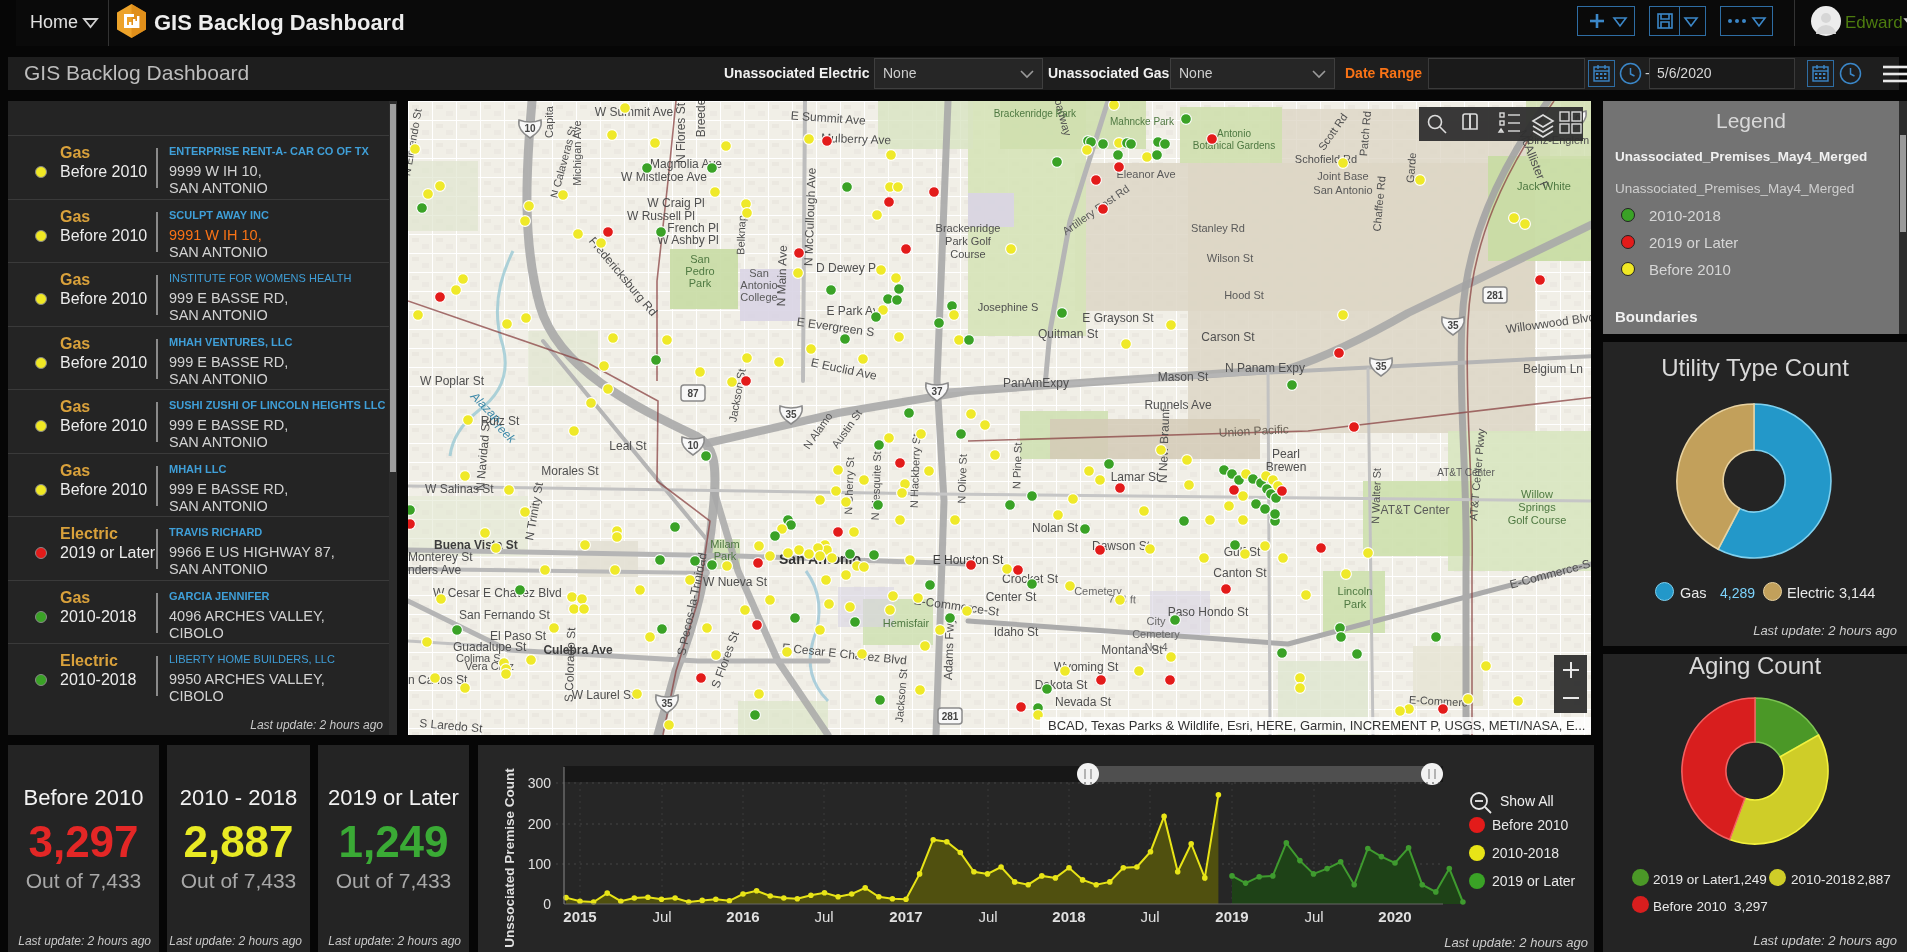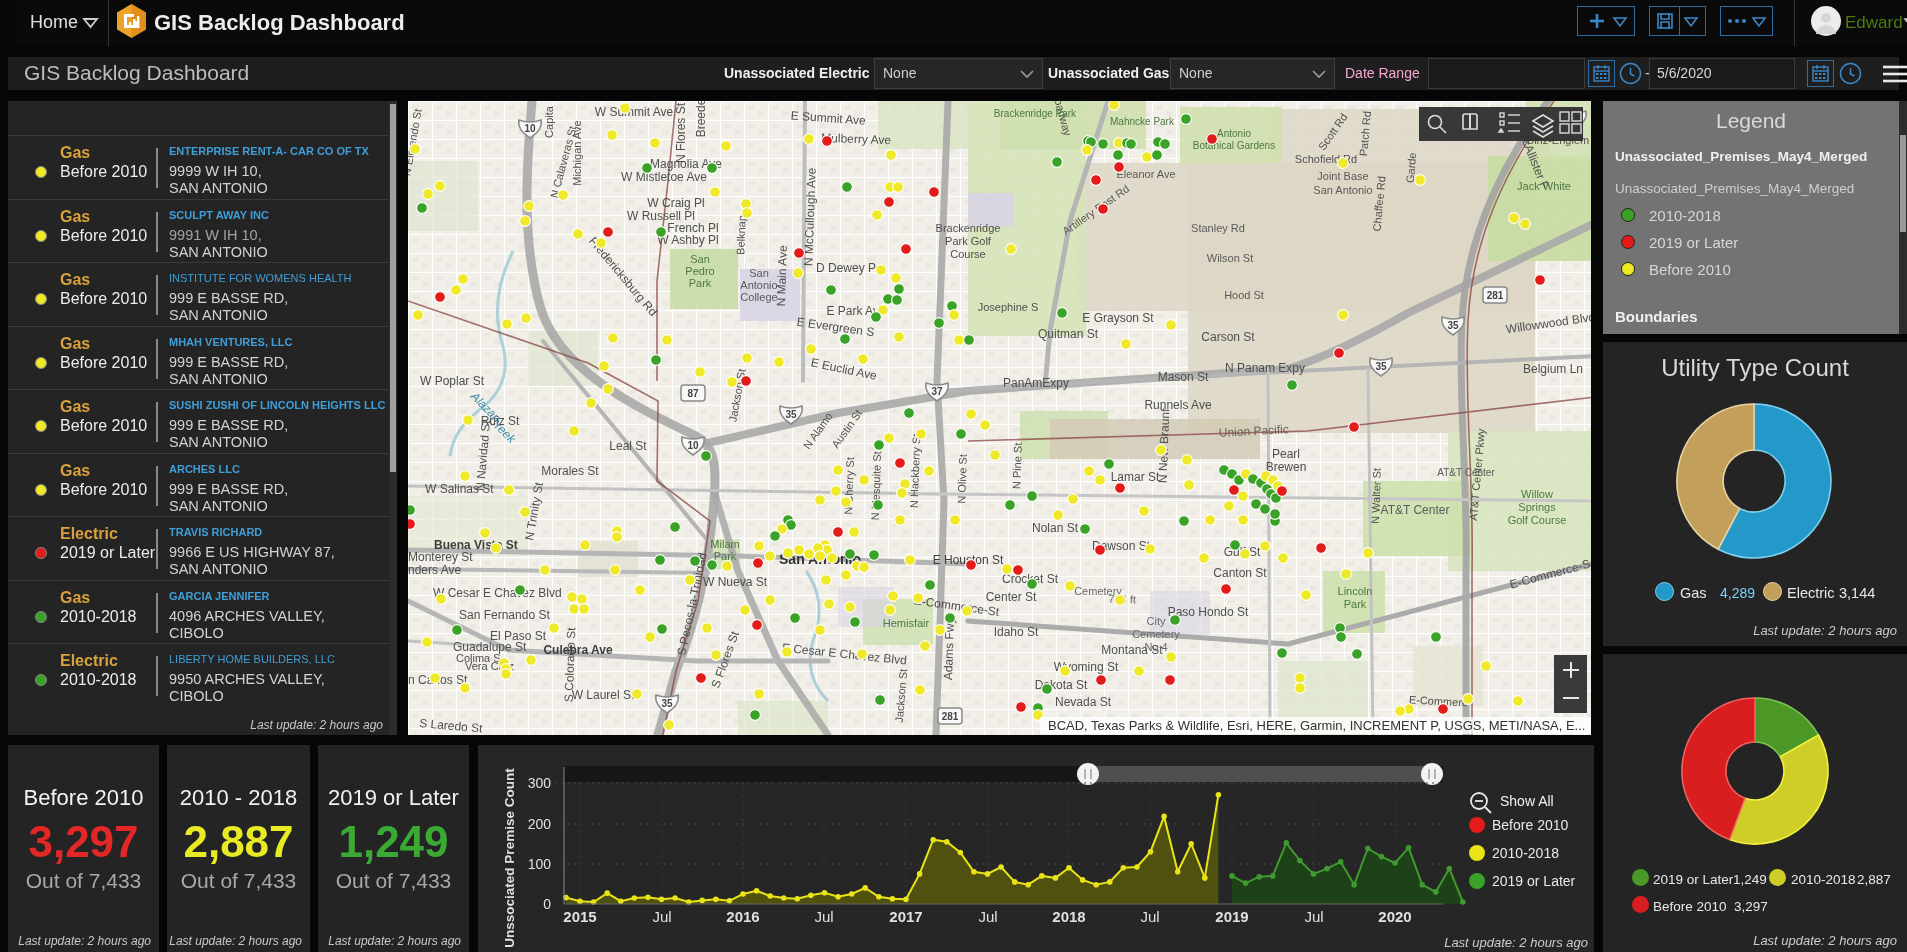--- a/index.html
+++ b/index.html
@@ -65,21 +65,21 @@
         <path d="M1,1 L7,7 L13,1" fill="none" stroke="#9a9a9a" stroke-width="1.6"></path>
       </svg>
   </div>
   <div class="abs" style="left:1040px;top:8px;font-size:14px;font-weight:bold;color:#f0f0f0">Unassociated Gas</div>
   <div class="abs" style="left:1162px;top:1px;width:165px;height:31px;background:#262626;border:1px solid #3f3f3f">
     <div class="abs" style="left:8px;top:6px;font-size:14px;color:#cfcfcf">None</div>
     <svg class="abs" style="right:8px;top:11px" width="14" height="9">
         <path d="M1,1 L7,7 L13,1" fill="none" stroke="#9a9a9a" stroke-width="1.6"></path>
       </svg>
   </div>
-  <div class="abs" style="left:1337px;top:8px;font-size:14px;font-weight:normal;color:#f9a8d4">Date Range</div>
+  <div class="abs" style="left:1337px;top:8px;font-size:14px;font-weight:bold;color:#f97316">Date Range</div>
   <div class="abs" style="left:1420px;top:1px;width:157px;height:31px;background:#1a1a1a;border:1px solid #3a3a3a"></div>
   <div class="abs" style="left:1580px;top:3px;width:27px;height:27px;border:1px solid #2e6da3"></div>
   <svg class="abs" style="left:1580px;top:3px" width="27" height="27">
       <g stroke="#3b87c8" stroke-width="1.4" fill="none">
         <rect x="6" y="7" width="15" height="14"></rect>
         <line x1="6" y1="11" x2="21" y2="11"></line>
         <line x1="10" y1="5" x2="10" y2="9"></line>
         <line x1="17" y1="5" x2="17" y2="9"></line>
       </g>
       <g fill="#3b87c8">
@@ -138,21 +138,21 @@
 <div style="position:absolute;left:161px;top:9px;font-size:11px;font-weight:bold;color:#3f9fd8;white-space:nowrap;overflow:hidden;max-width:222px">ENTERPRISE RENT-A- CAR CO OF TX</div>
 <div style="position:absolute;left:161px;top:27px;font-size:14.5px;color:#d2d2d2;white-space:nowrap">9999 W IH 10,</div>
 <div style="position:absolute;left:161px;top:44px;font-size:14.5px;color:#d2d2d2;white-space:nowrap">SAN ANTONIO</div>
 </div>
 <div style="position:absolute;left:0;top:97.5px;width:381px;height:63.5px;border-top:1px solid #3a3a3a;overflow:hidden">
 <div style="position:absolute;left:27px;top:30px;width:12px;height:12px;border-radius:50%;background:#f0e824;border:1px solid #888"></div>
 <div style="position:absolute;left:52px;top:8px;font-size:16px;font-weight:bold;color:#d9a13b;white-space:nowrap">Gas</div>
 <div style="position:absolute;left:52px;top:27px;font-size:16px;color:#ececec;white-space:nowrap">Before 2010</div>
 <div style="position:absolute;left:148px;top:12px;width:2px;height:40px;background:#8a8a8a"></div>
 <div style="position:absolute;left:161px;top:9px;font-size:11px;font-weight:bold;color:#3f9fd8;white-space:nowrap;overflow:hidden;max-width:222px">SCULPT AWAY INC</div>
-<div style="position:absolute;left:161px;top:27px;font-size:14.5px;color:#a3a3a3;white-space:nowrap">9991 W IH 10,</div>
+<div style="position:absolute;left:161px;top:27px;font-size:14.5px;color:#f97316;white-space:nowrap">9991 W IH 10,</div>
 <div style="position:absolute;left:161px;top:44px;font-size:14.5px;color:#d2d2d2;white-space:nowrap">SAN ANTONIO</div>
 </div>
 <div style="position:absolute;left:0;top:161.0px;width:381px;height:63.5px;border-top:1px solid #3a3a3a;overflow:hidden">
 <div style="position:absolute;left:27px;top:30px;width:12px;height:12px;border-radius:50%;background:#f0e824;border:1px solid #888"></div>
 <div style="position:absolute;left:52px;top:8px;font-size:16px;font-weight:bold;color:#d9a13b;white-space:nowrap">Gas</div>
 <div style="position:absolute;left:52px;top:27px;font-size:16px;color:#ececec;white-space:nowrap">Before 2010</div>
 <div style="position:absolute;left:148px;top:12px;width:2px;height:40px;background:#8a8a8a"></div>
 <div style="position:absolute;left:161px;top:9px;font-size:11px;font-weight:normal;color:#3f9fd8;white-space:nowrap;overflow:hidden;max-width:222px">INSTITUTE FOR WOMENS HEALTH</div>
 <div style="position:absolute;left:161px;top:27px;font-size:14.5px;color:#d2d2d2;white-space:nowrap">999 E BASSE RD,</div>
 <div style="position:absolute;left:161px;top:44px;font-size:14.5px;color:#d2d2d2;white-space:nowrap">SAN ANTONIO</div>
@@ -173,21 +173,21 @@
 <div style="position:absolute;left:148px;top:12px;width:2px;height:40px;background:#8a8a8a"></div>
 <div style="position:absolute;left:161px;top:9px;font-size:11px;font-weight:bold;color:#3f9fd8;white-space:nowrap;overflow:hidden;max-width:222px">SUSHI ZUSHI OF LINCOLN HEIGHTS LLC</div>
 <div style="position:absolute;left:161px;top:27px;font-size:14.5px;color:#d2d2d2;white-space:nowrap">999 E BASSE RD,</div>
 <div style="position:absolute;left:161px;top:44px;font-size:14.5px;color:#d2d2d2;white-space:nowrap">SAN ANTONIO</div>
 </div>
 <div style="position:absolute;left:0;top:351.5px;width:381px;height:63.5px;border-top:1px solid #3a3a3a;overflow:hidden">
 <div style="position:absolute;left:27px;top:30px;width:12px;height:12px;border-radius:50%;background:#f0e824;border:1px solid #888"></div>
 <div style="position:absolute;left:52px;top:8px;font-size:16px;font-weight:bold;color:#d9a13b;white-space:nowrap">Gas</div>
 <div style="position:absolute;left:52px;top:27px;font-size:16px;color:#ececec;white-space:nowrap">Before 2010</div>
 <div style="position:absolute;left:148px;top:12px;width:2px;height:40px;background:#8a8a8a"></div>
-<div style="position:absolute;left:161px;top:9px;font-size:11px;font-weight:bold;color:#3f9fd8;white-space:nowrap;overflow:hidden;max-width:222px">ARCHES LLC</div>
+<div style="position:absolute;left:161px;top:9px;font-size:11px;font-weight:bold;color:#3f9fd8;white-space:nowrap;overflow:hidden;max-width:222px">MHAH LLC</div>
 <div style="position:absolute;left:161px;top:27px;font-size:14.5px;color:#d2d2d2;white-space:nowrap">999 E BASSE RD,</div>
 <div style="position:absolute;left:161px;top:44px;font-size:14.5px;color:#d2d2d2;white-space:nowrap">SAN ANTONIO</div>
 </div>
 <div style="position:absolute;left:0;top:415.0px;width:381px;height:63.5px;border-top:1px solid #3a3a3a;overflow:hidden">
 <div style="position:absolute;left:27px;top:30px;width:12px;height:12px;border-radius:50%;background:#e31b1a;border:1px solid #888"></div>
 <div style="position:absolute;left:52px;top:8px;font-size:16px;font-weight:bold;color:#d9a13b;white-space:nowrap">Electric</div>
 <div style="position:absolute;left:52px;top:27px;font-size:16px;color:#ececec;white-space:nowrap">2019 or Later</div>
 <div style="position:absolute;left:148px;top:12px;width:2px;height:40px;background:#8a8a8a"></div>
 <div style="position:absolute;left:161px;top:9px;font-size:11px;font-weight:bold;color:#3f9fd8;white-space:nowrap;overflow:hidden;max-width:222px">TRAVIS RICHARD</div>
 <div style="position:absolute;left:161px;top:27px;font-size:14.5px;color:#d2d2d2;white-space:nowrap">9966 E US HIGHWAY 87,</div>
@@ -824,20 +824,21 @@
   <div class="abs" style="left:52px;top:240px;width:19px;height:19px;border-radius:50%;background:#2398c9;border:1px solid #7fd0ee"></div>
   <div class="abs" style="left:77px;top:243px;font-size:14.5px;color:#e8e8e8">Gas</div>
   <div class="abs" style="left:117px;top:243px;font-size:14px;color:#7dd3fc">4,289</div>
   <div class="abs" style="left:160px;top:240px;width:19px;height:19px;border-radius:50%;background:#c2a05b;border:1px solid #e8d2a0"></div>
   <div class="abs" style="left:184px;top:243px;font-size:14.5px;color:#e8e8e8">Electric</div>
   <div class="abs" style="left:236px;top:243px;font-size:14.5px;color:#e8e8e8">3,144</div>
   <div class="abs" style="right:10px;bottom:8px;font-size:13px;font-style:italic;color:#cccccc">Last update: 2 hours ago</div>
 </div>
 
 <div class="abs" style="left:1603px;top:654px;width:304px;height:298px;background:#242424">
+  <div class="abs" style="left:0;top:-2px;width:304px;text-align:center;font-size:24px;color:#d9d9d9">Aging Count</div>
   <svg class="abs" style="left:0;top:0" width="304" height="298">
       <path d="M152.0,44.0 A73,73 0 0 1 215.5,81.0 L177.2,102.7 A29,29 0 0 0 152.0,88.0 Z" fill="#4b9827" stroke="#7cc353" stroke-width="1.6"></path>
 <path d="M215.5,81.0 A73,73 0 0 1 126.7,185.5 L141.9,144.2 A29,29 0 0 0 177.2,102.7 Z" fill="#cfcd28" stroke="#f3f13d" stroke-width="1.6"></path>
 <path d="M126.7,185.5 A73,73 0 0 1 152.0,44.0 L152.0,88.0 A29,29 0 0 0 141.9,144.2 Z" fill="#d81e1e" stroke="#f36060" stroke-width="1.6"></path>
     </svg>
   <div class="abs" style="left:29px;top:215px;width:17px;height:17px;border-radius:50%;background:#4b9827"></div>
   <div class="abs" style="left:50px;top:218px;font-size:13.5px;color:#e8e8e8">2019 or Later</div>
   <div class="abs" style="left:130px;top:218px;font-size:13.5px;color:#e8e8e8">1,249</div>
   <div class="abs" style="left:166px;top:215px;width:17px;height:17px;border-radius:50%;background:#cfcd28"></div>
   <div class="abs" style="left:188px;top:218px;font-size:13.5px;color:#e8e8e8">2010-2018</div>

